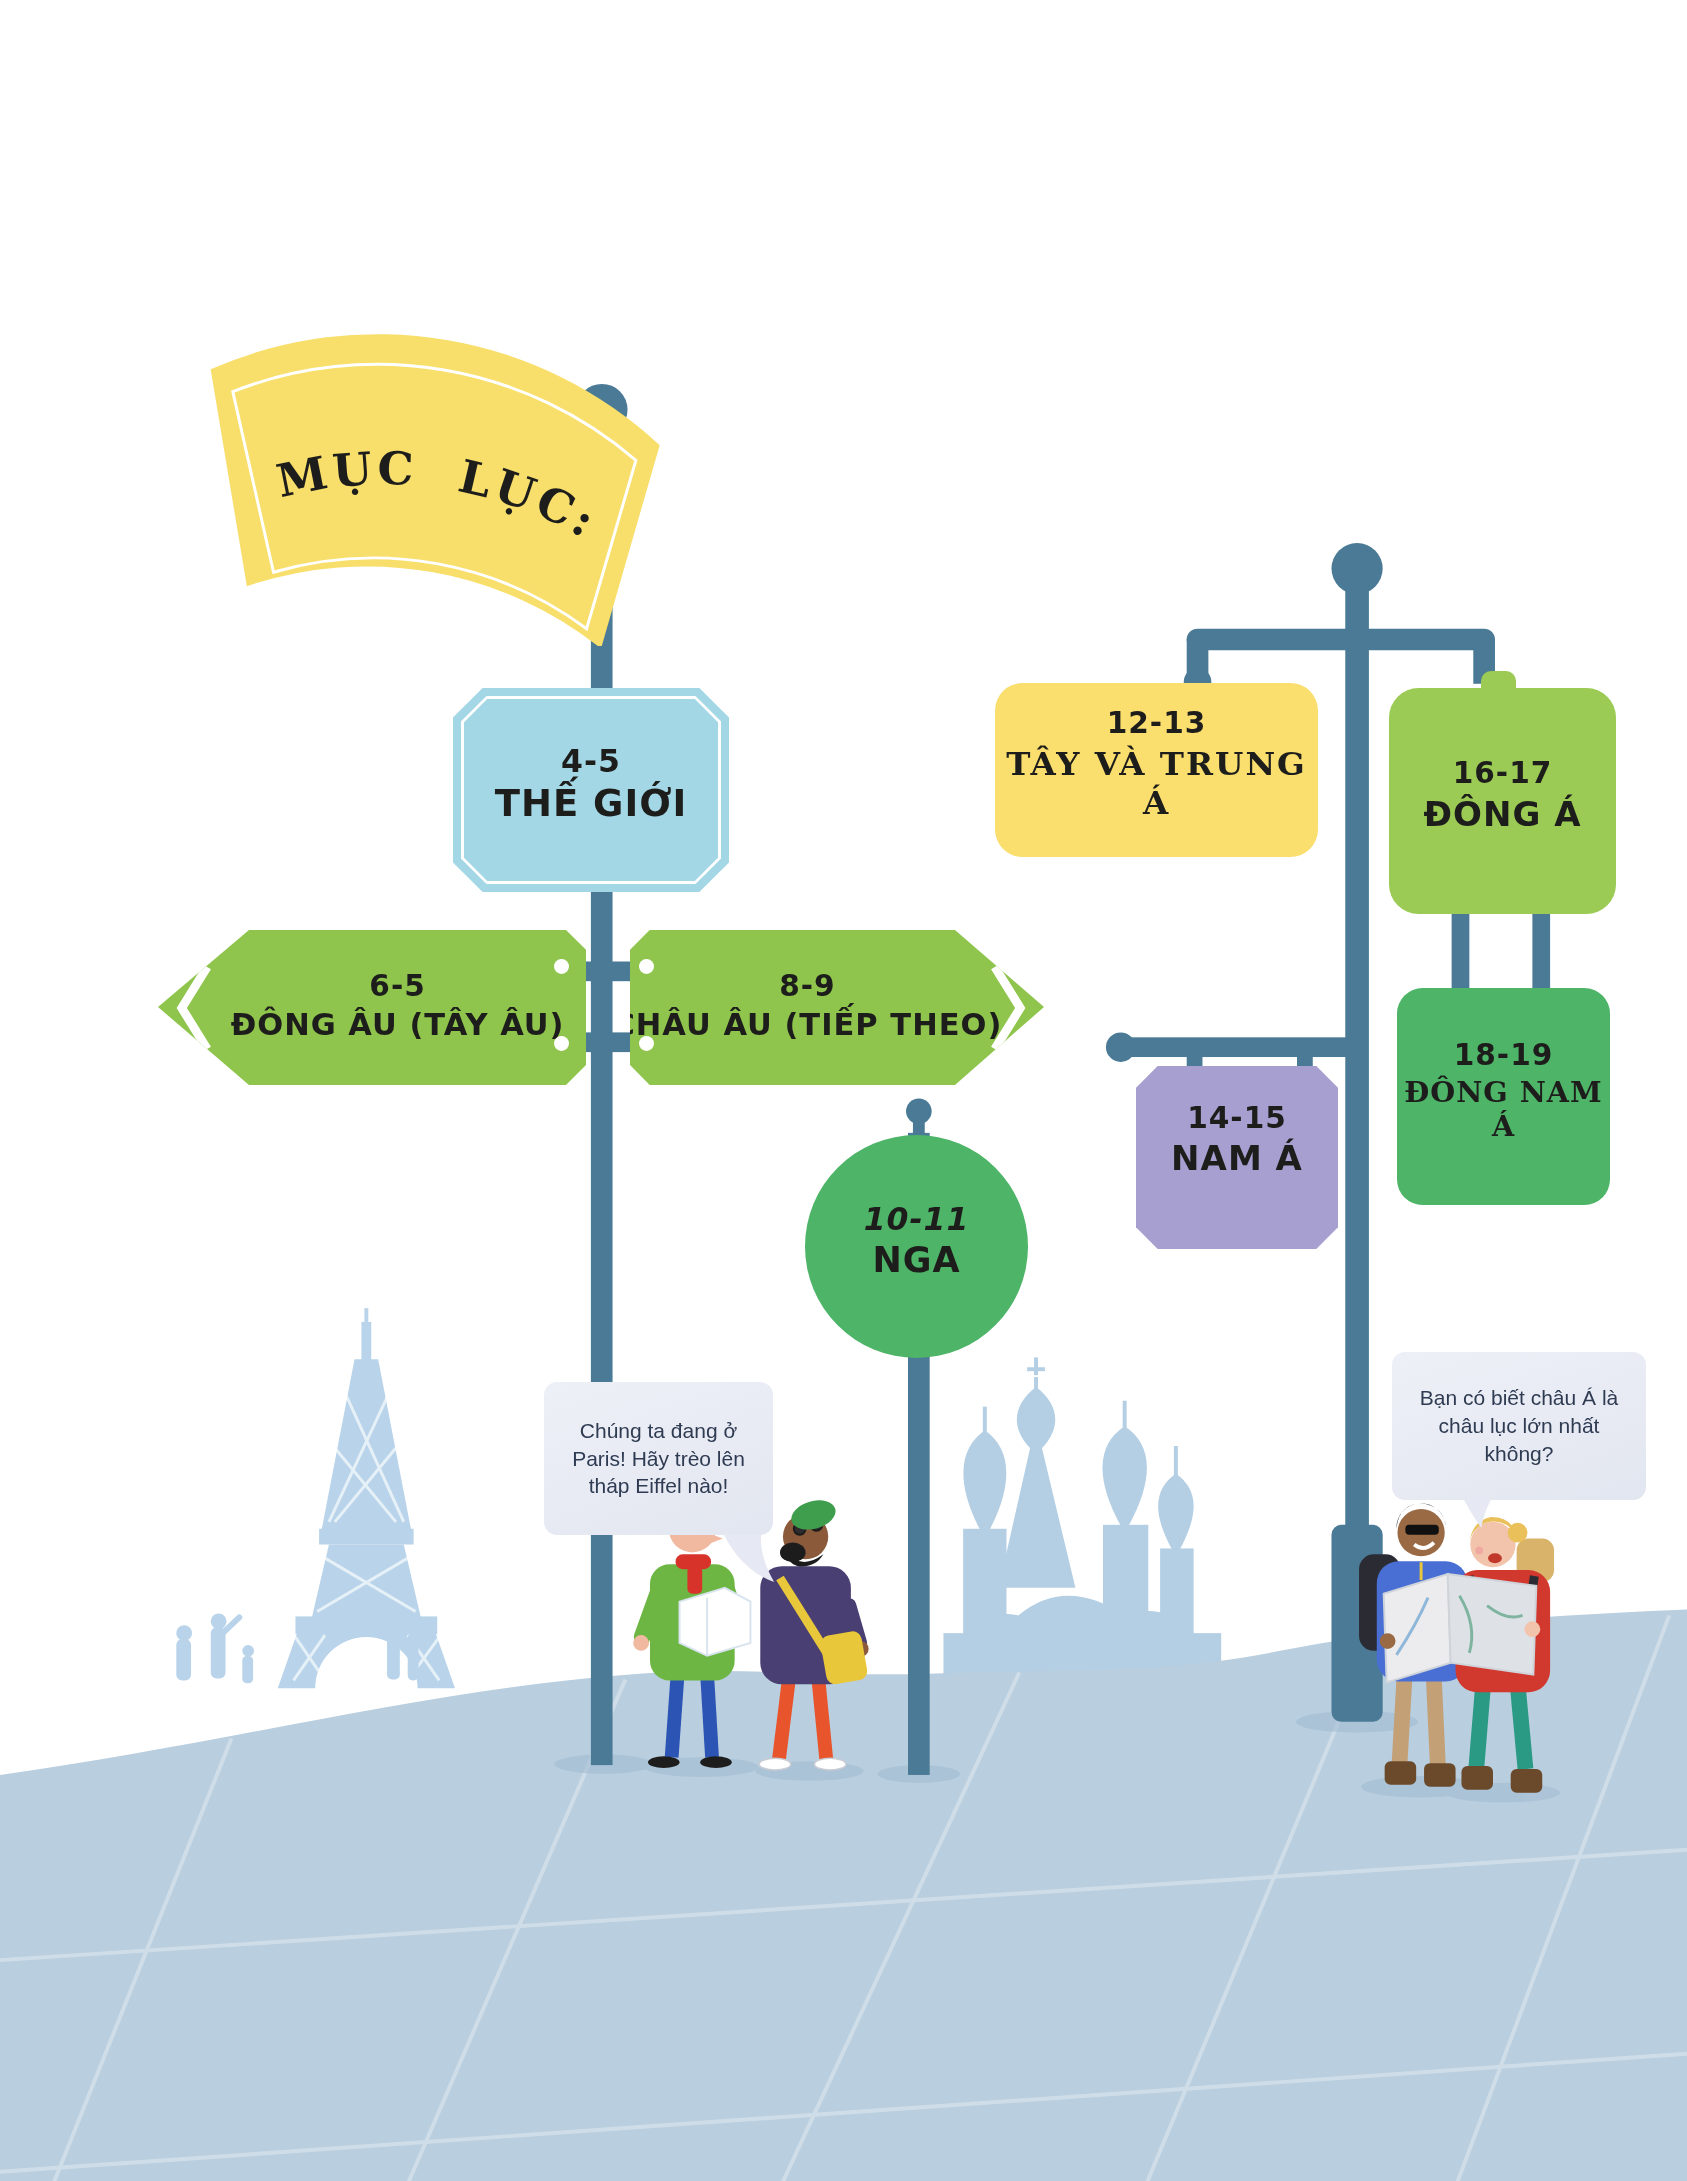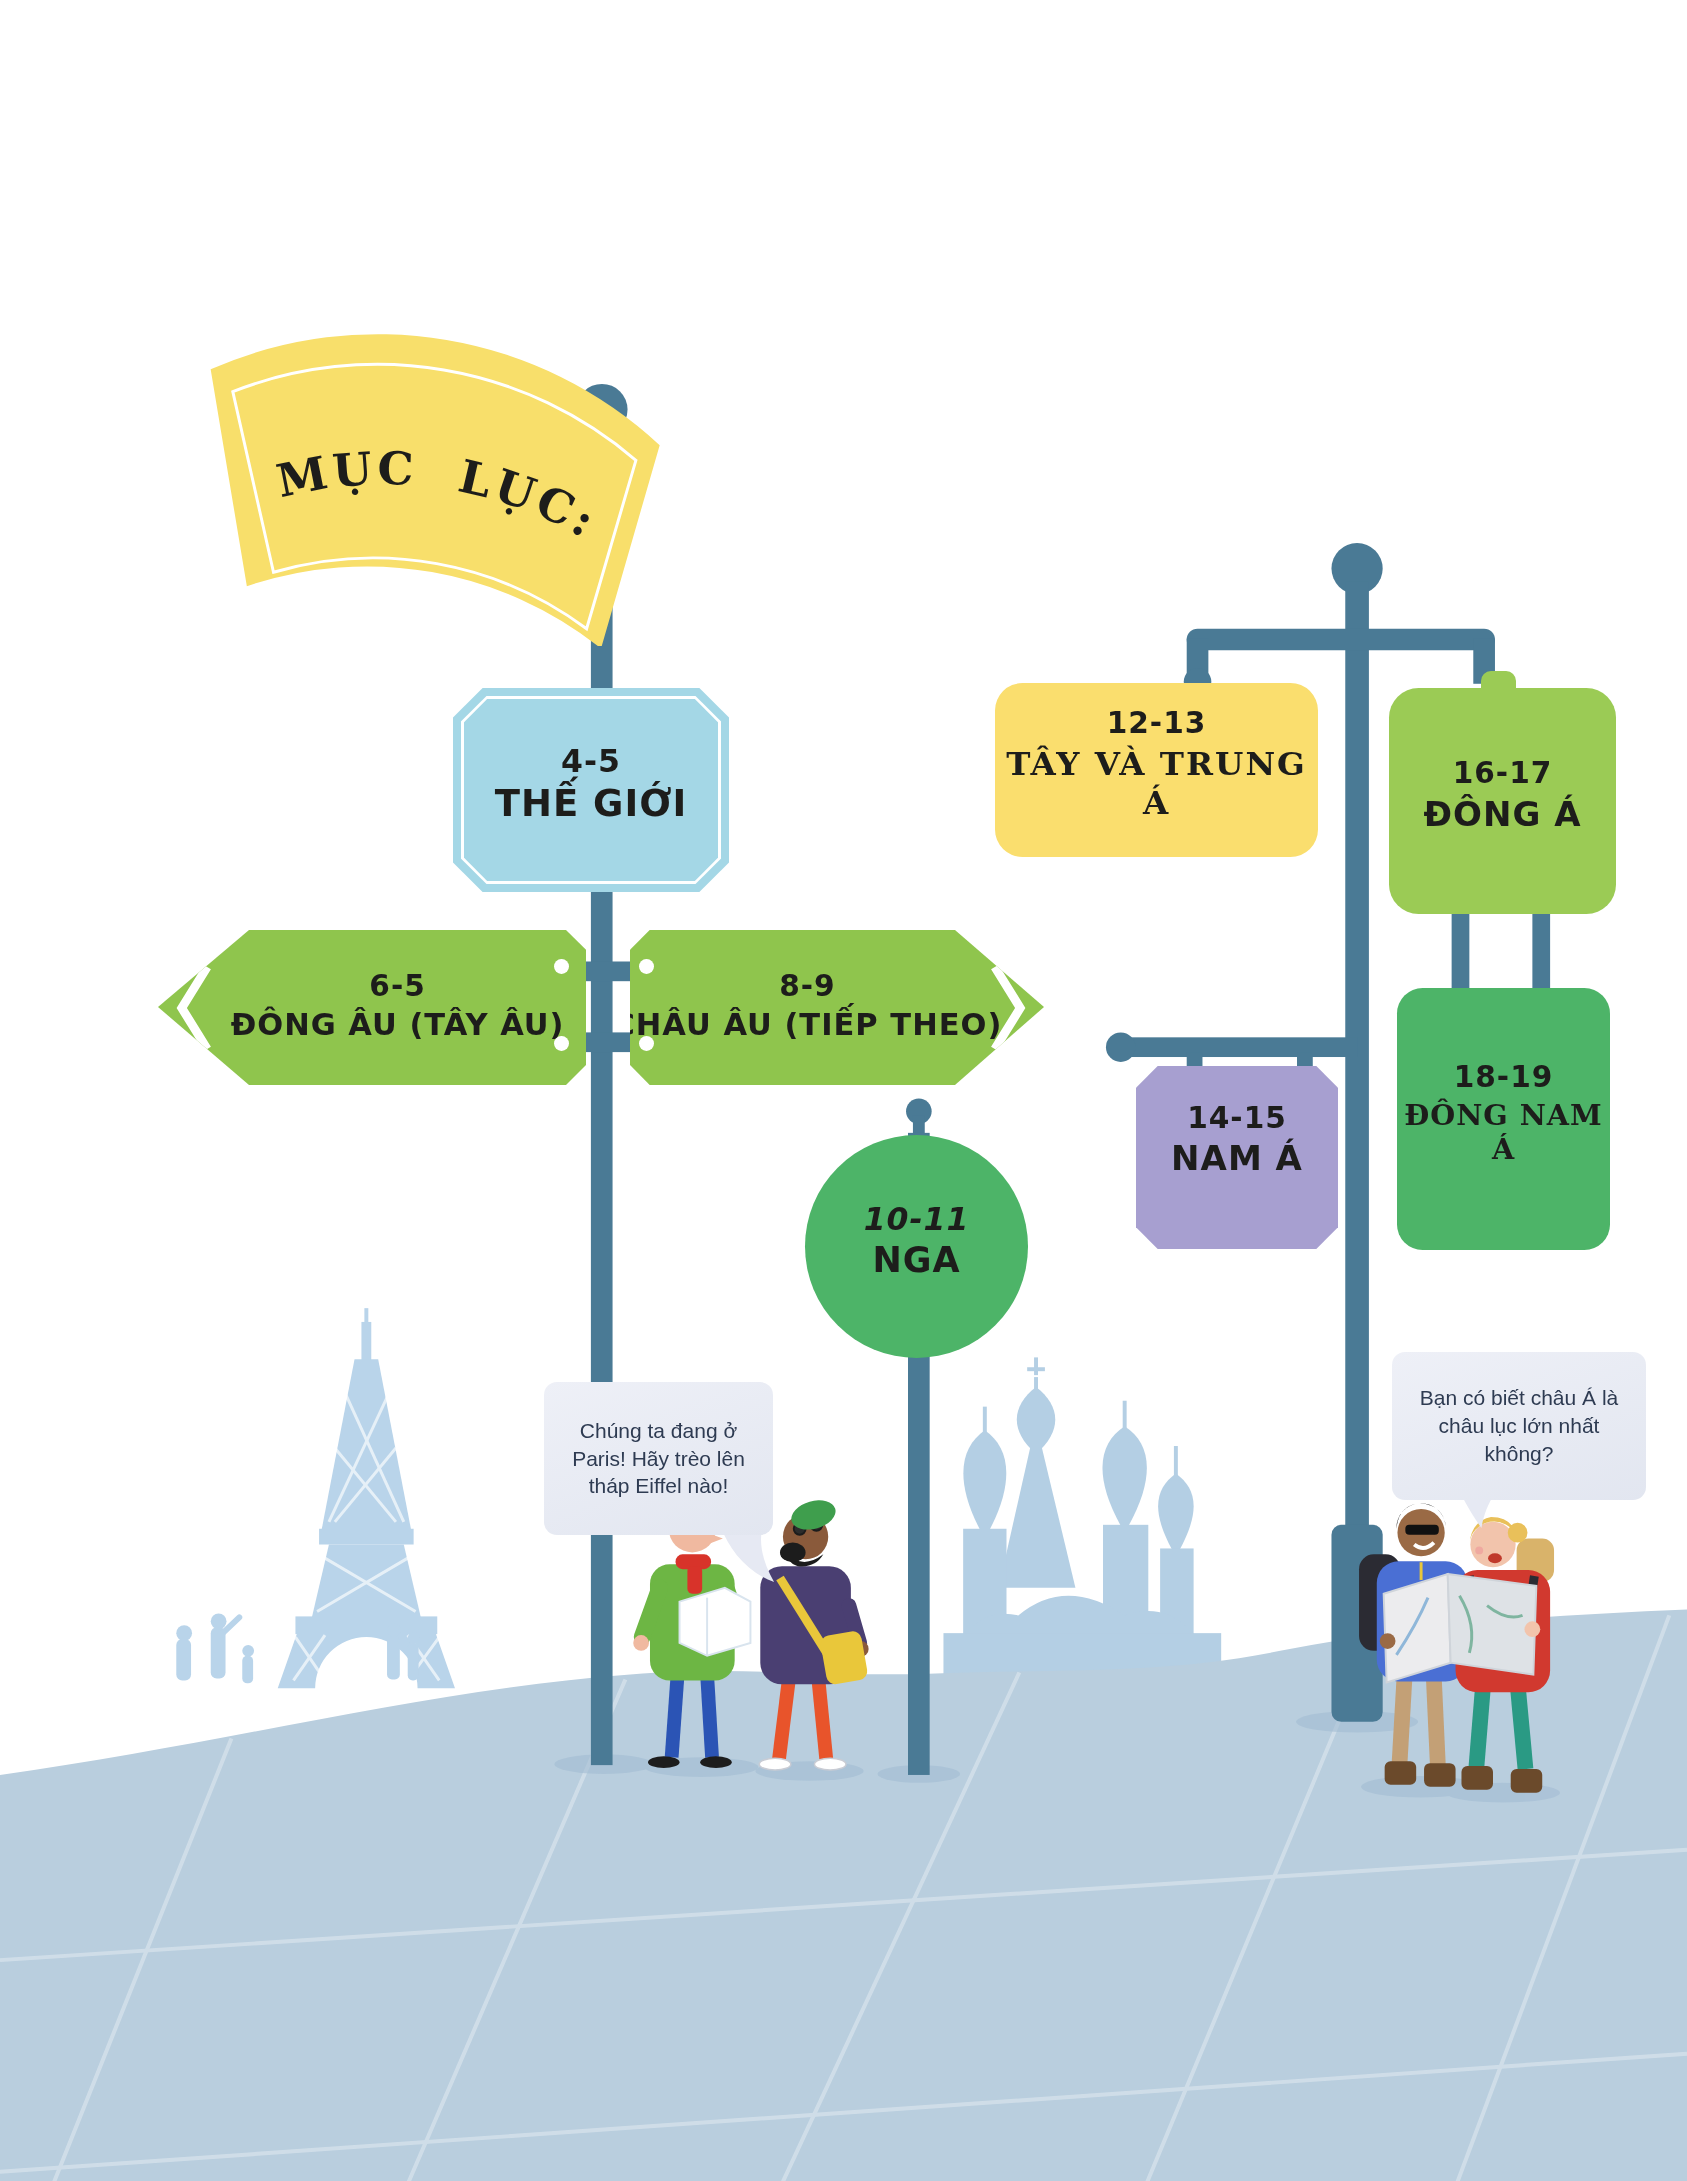--- a/index.html
+++ b/index.html
@@ -44,21 +44,21 @@
 
   #tab-e-asia{left:1481px;top:671px;width:35px;height:33px;border-radius:9.9px;background:#9bcb55;}
   #sign-e-asia{left:1389px;top:688px;width:227px;height:226px;border-radius:29.6px;background:#9bcb55;}
   #sign-e-asia .lab-comic{font-size:34px;}
 
   #sign-s-asia{left:1136px;top:1066px;width:202px;height:183px;background:#a79fd0;
     clip-path:polygon(21.7px 0,calc(100% - 21.7px) 0,100% 21.7px,100% calc(100% - 21.7px),calc(100% - 21.7px) 100%,21.7px 100%,0 calc(100% - 21.7px),0 21.7px);}
   #sign-s-asia .txt{transform:translateY(-17.7px);}
   #sign-s-asia .lab-comic{font-size:34px;}
 
-  #sign-se-asia{left:1397px;top:988px;width:213px;height:262px;border-radius:25.6px;background:#4db468;text-decoration:underline;}
+  #sign-se-asia{left:1397px;top:988px;width:213px;height:217px;border-radius:25.6px;background:#4db468;text-decoration:underline;}
   #sign-se-asia .lab-fancy{font-size:28.6px;letter-spacing:1px;}
 
   
   .bubble{position:absolute;border-radius:13px;background:linear-gradient(160deg,#eef0f7,#e2e6f0);
     color:#2e3b52;font-family:"Liberation Sans",sans-serif;font-size:21px;line-height:1.33;
     display:flex;align-items:center;justify-content:center;text-align:center;padding:11.8px 13.8px;}
   #bubble-left{left:544px;top:1382px;width:229px;height:153px;}
   #bubble-right{left:1392px;top:1352px;width:254px;height:148px;}
 </style>
 </head>

